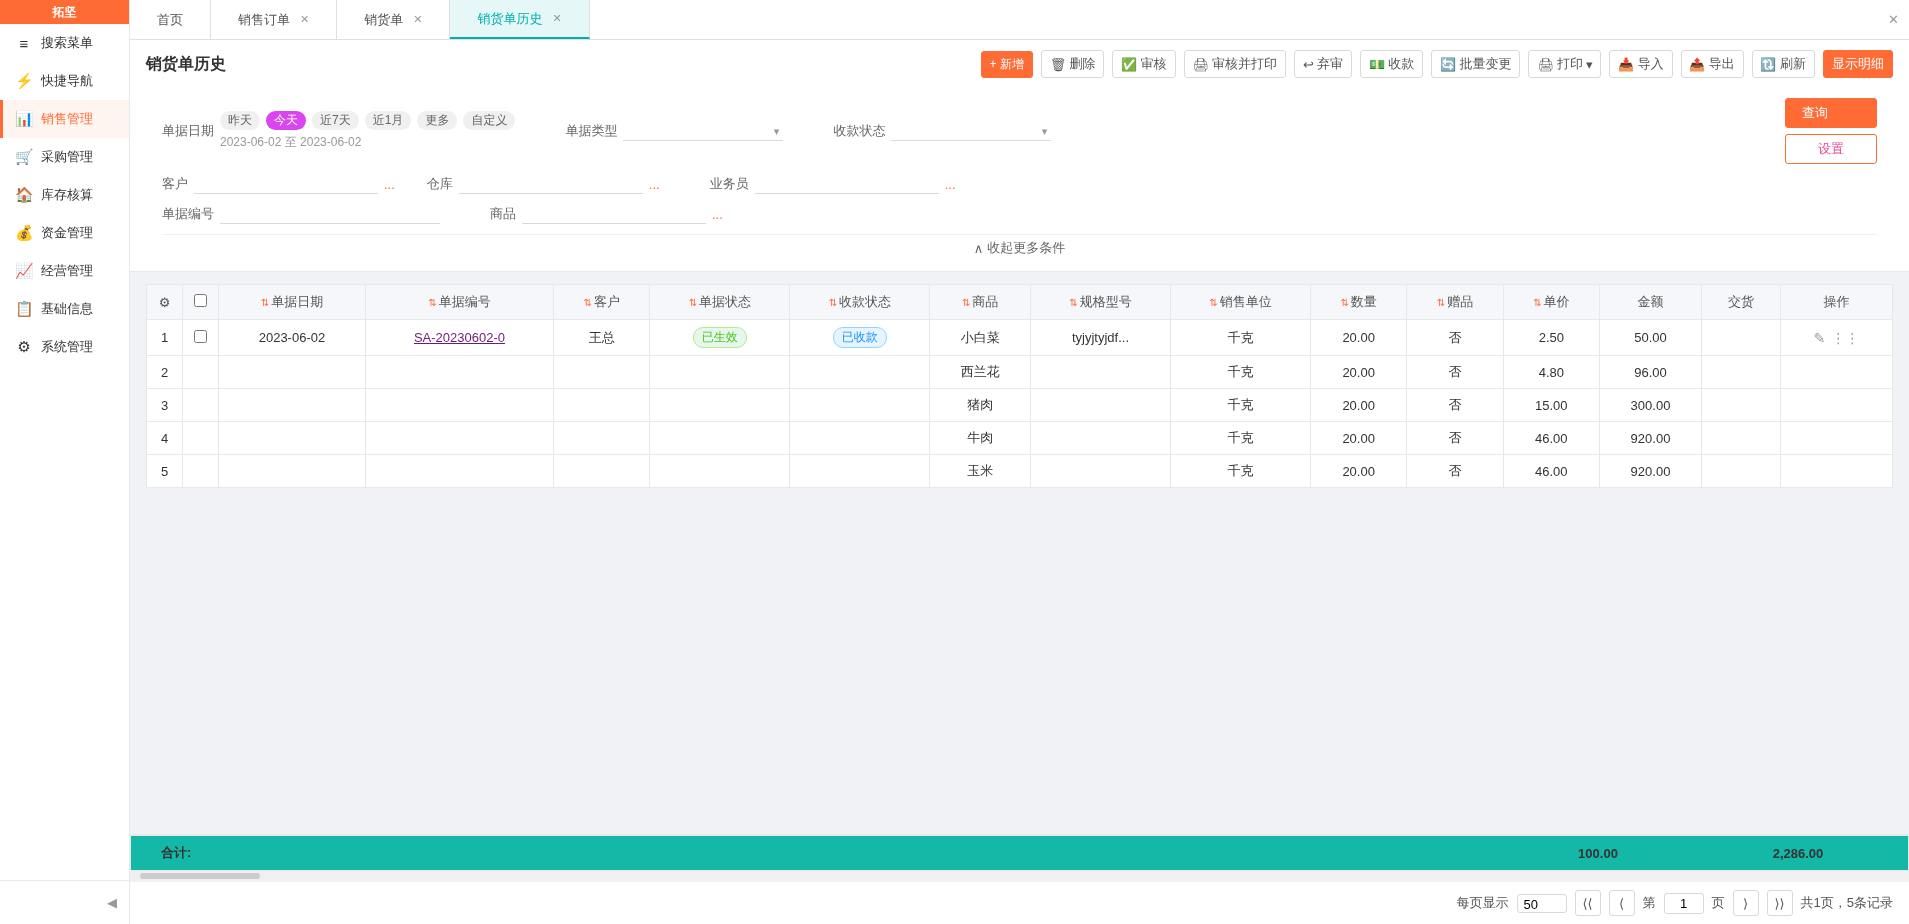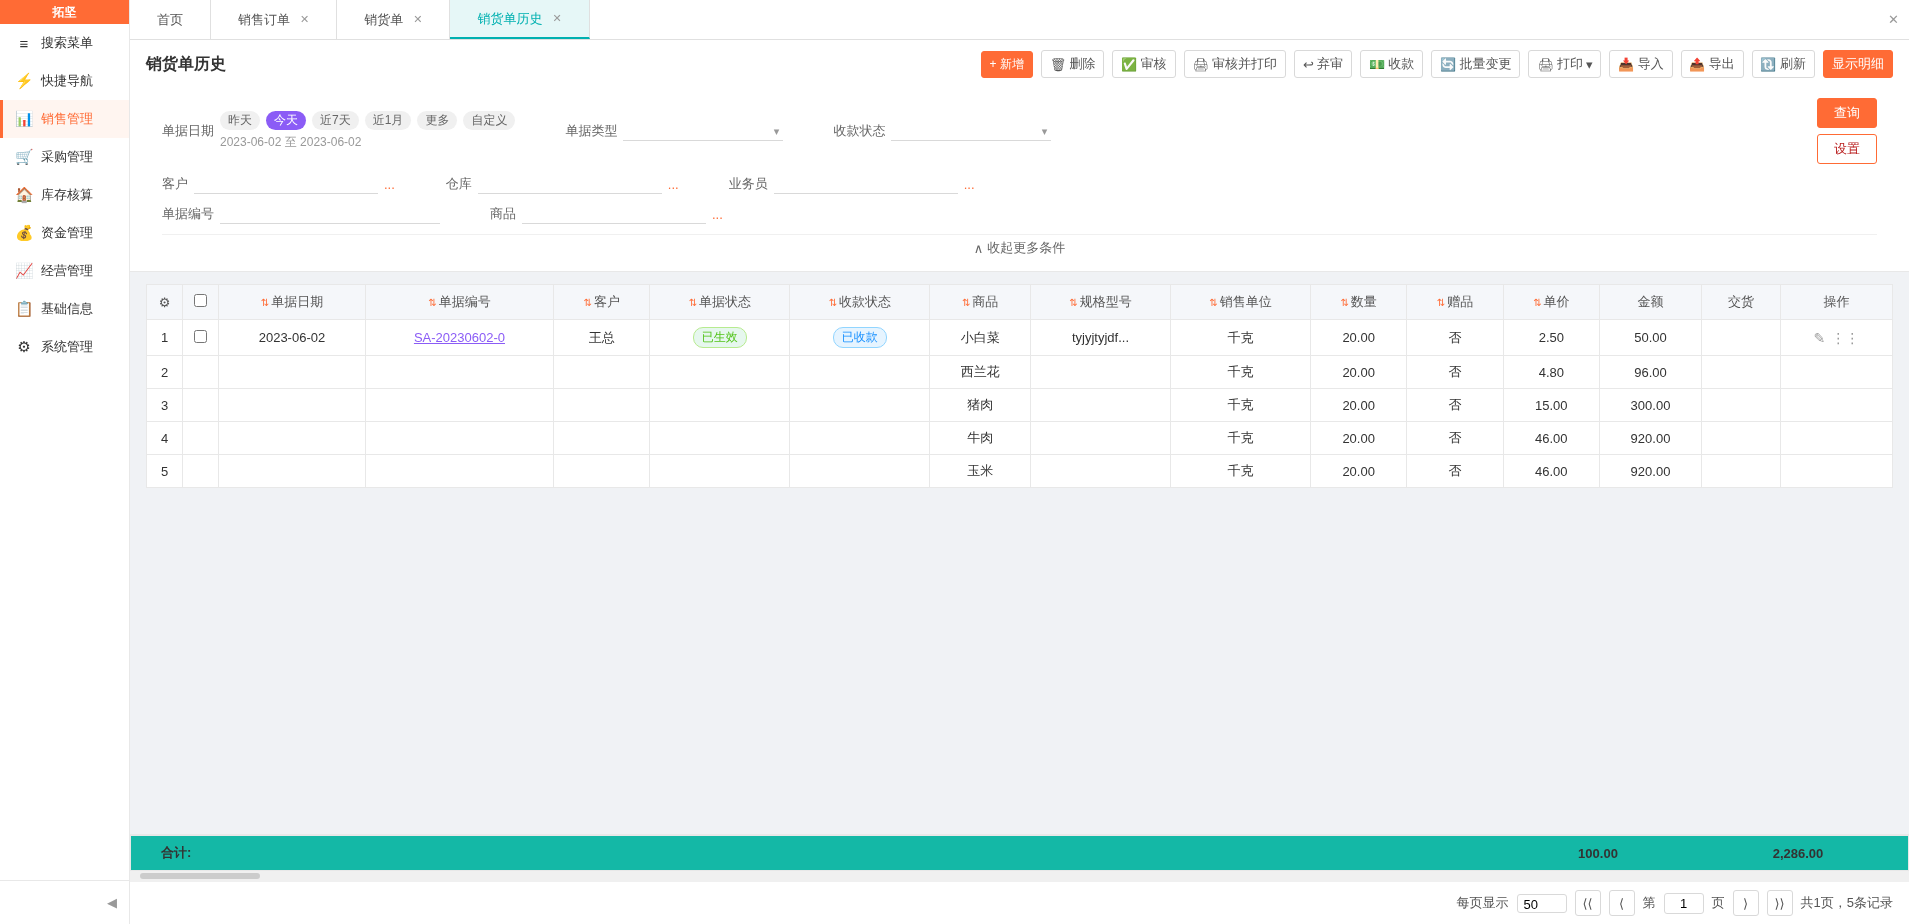--- a/index.html
+++ b/index.html
@@ -127,21 +127,21 @@
       border: 1px solid #d9d9d9;
       border-radius: 3px;
       background: #fff;
       cursor: pointer;
       color: #555;
       font-size: 12px;
       white-space: nowrap;
     }
     .btn-orange { background: #ff6b35; color: #fff; border-color: #ff6b35; }
     .btn-query { background: #ff6b35; color: #fff; border-color: #ff6b35; padding: 5px 16px; font-size: 13px; }
-    .btn-set { background: #fff; color: #b91c1c; border-color: #ff6b35; padding: 5px 16px; font-size: 13px; }
+    .btn-set { background: #fff; color: #ec4899; border-color: #ff6b35; padding: 5px 32px; font-size: 13px; }
 
     
     .filter-area {
       padding: 12px 16px 10px 16px;
       background: #fff;
     }
     .filter-row {
       display: flex;
       align-items: center;
       margin-bottom: 10px;
@@ -177,21 +177,21 @@
       margin-bottom: 4px;
     }
     .date-pill {
       padding: 1px 8px;
       border-radius: 10px;
       background: #f0f0f0;
       color: #666;
       cursor: pointer;
       font-size: 12px;
     }
-    .date-pill.active { background: #8b5cf6; color: #fff; }
+    .date-pill.active { background: #d946ef; color: #fff; }
     .date-range-text { font-size: 12px; color: #999; }
     .select-box {
       border: none;
       border-bottom: 1px solid #d9d9d9;
       padding: 2px 20px 2px 4px;
       outline: none;
       font-size: 13px;
       color: #333;
       background: transparent;
       appearance: none;
@@ -333,21 +333,21 @@
     .scrollbar-thumb {
       position: absolute;
       left: 10px;
       top: 2px;
       width: 120px;
       height: 6px;
       background: #ccc;
       border-radius: 3px;
     }
 
-    .link-text { color: #8b5cf6; cursor: pointer; text-decoration: underline; }
+    .link-text { color: #701a75; cursor: pointer; text-decoration: underline; }
 
     .action-icons { display: flex; gap: 6px; justify-content: center; }
     .action-icon { color: #999; cursor: pointer; font-size: 14px; }
   </style>
 </head>
 <body>
 
 <div class="sidebar">
   <div class="sidebar-logo">拓坚</div>
   <div class="sidebar-item">
@@ -509,21 +509,21 @@
         </div>
 
         <div class="filter-row">
 
           <div class="filter-item">
             <span class="filter-label">客户</span>
             <input class="filter-input" style="min-width: 180px;">
             <span class="dots-btn">...</span>
           </div>
 
-          <div class="filter-item" style="margin-left: 31px;">
+          <div class="filter-item" style="margin-left: 12px;">
             <span class="filter-label">仓库</span>
             <input class="filter-input" style="min-width: 180px;">
             <span class="dots-btn">...</span>
           </div>
 
           <div class="filter-item" style="margin-left: 30px;">
             <span class="filter-label">业务员</span>
             <input class="filter-input" style="min-width: 180px;">
             <span class="dots-btn">...</span>
           </div>

